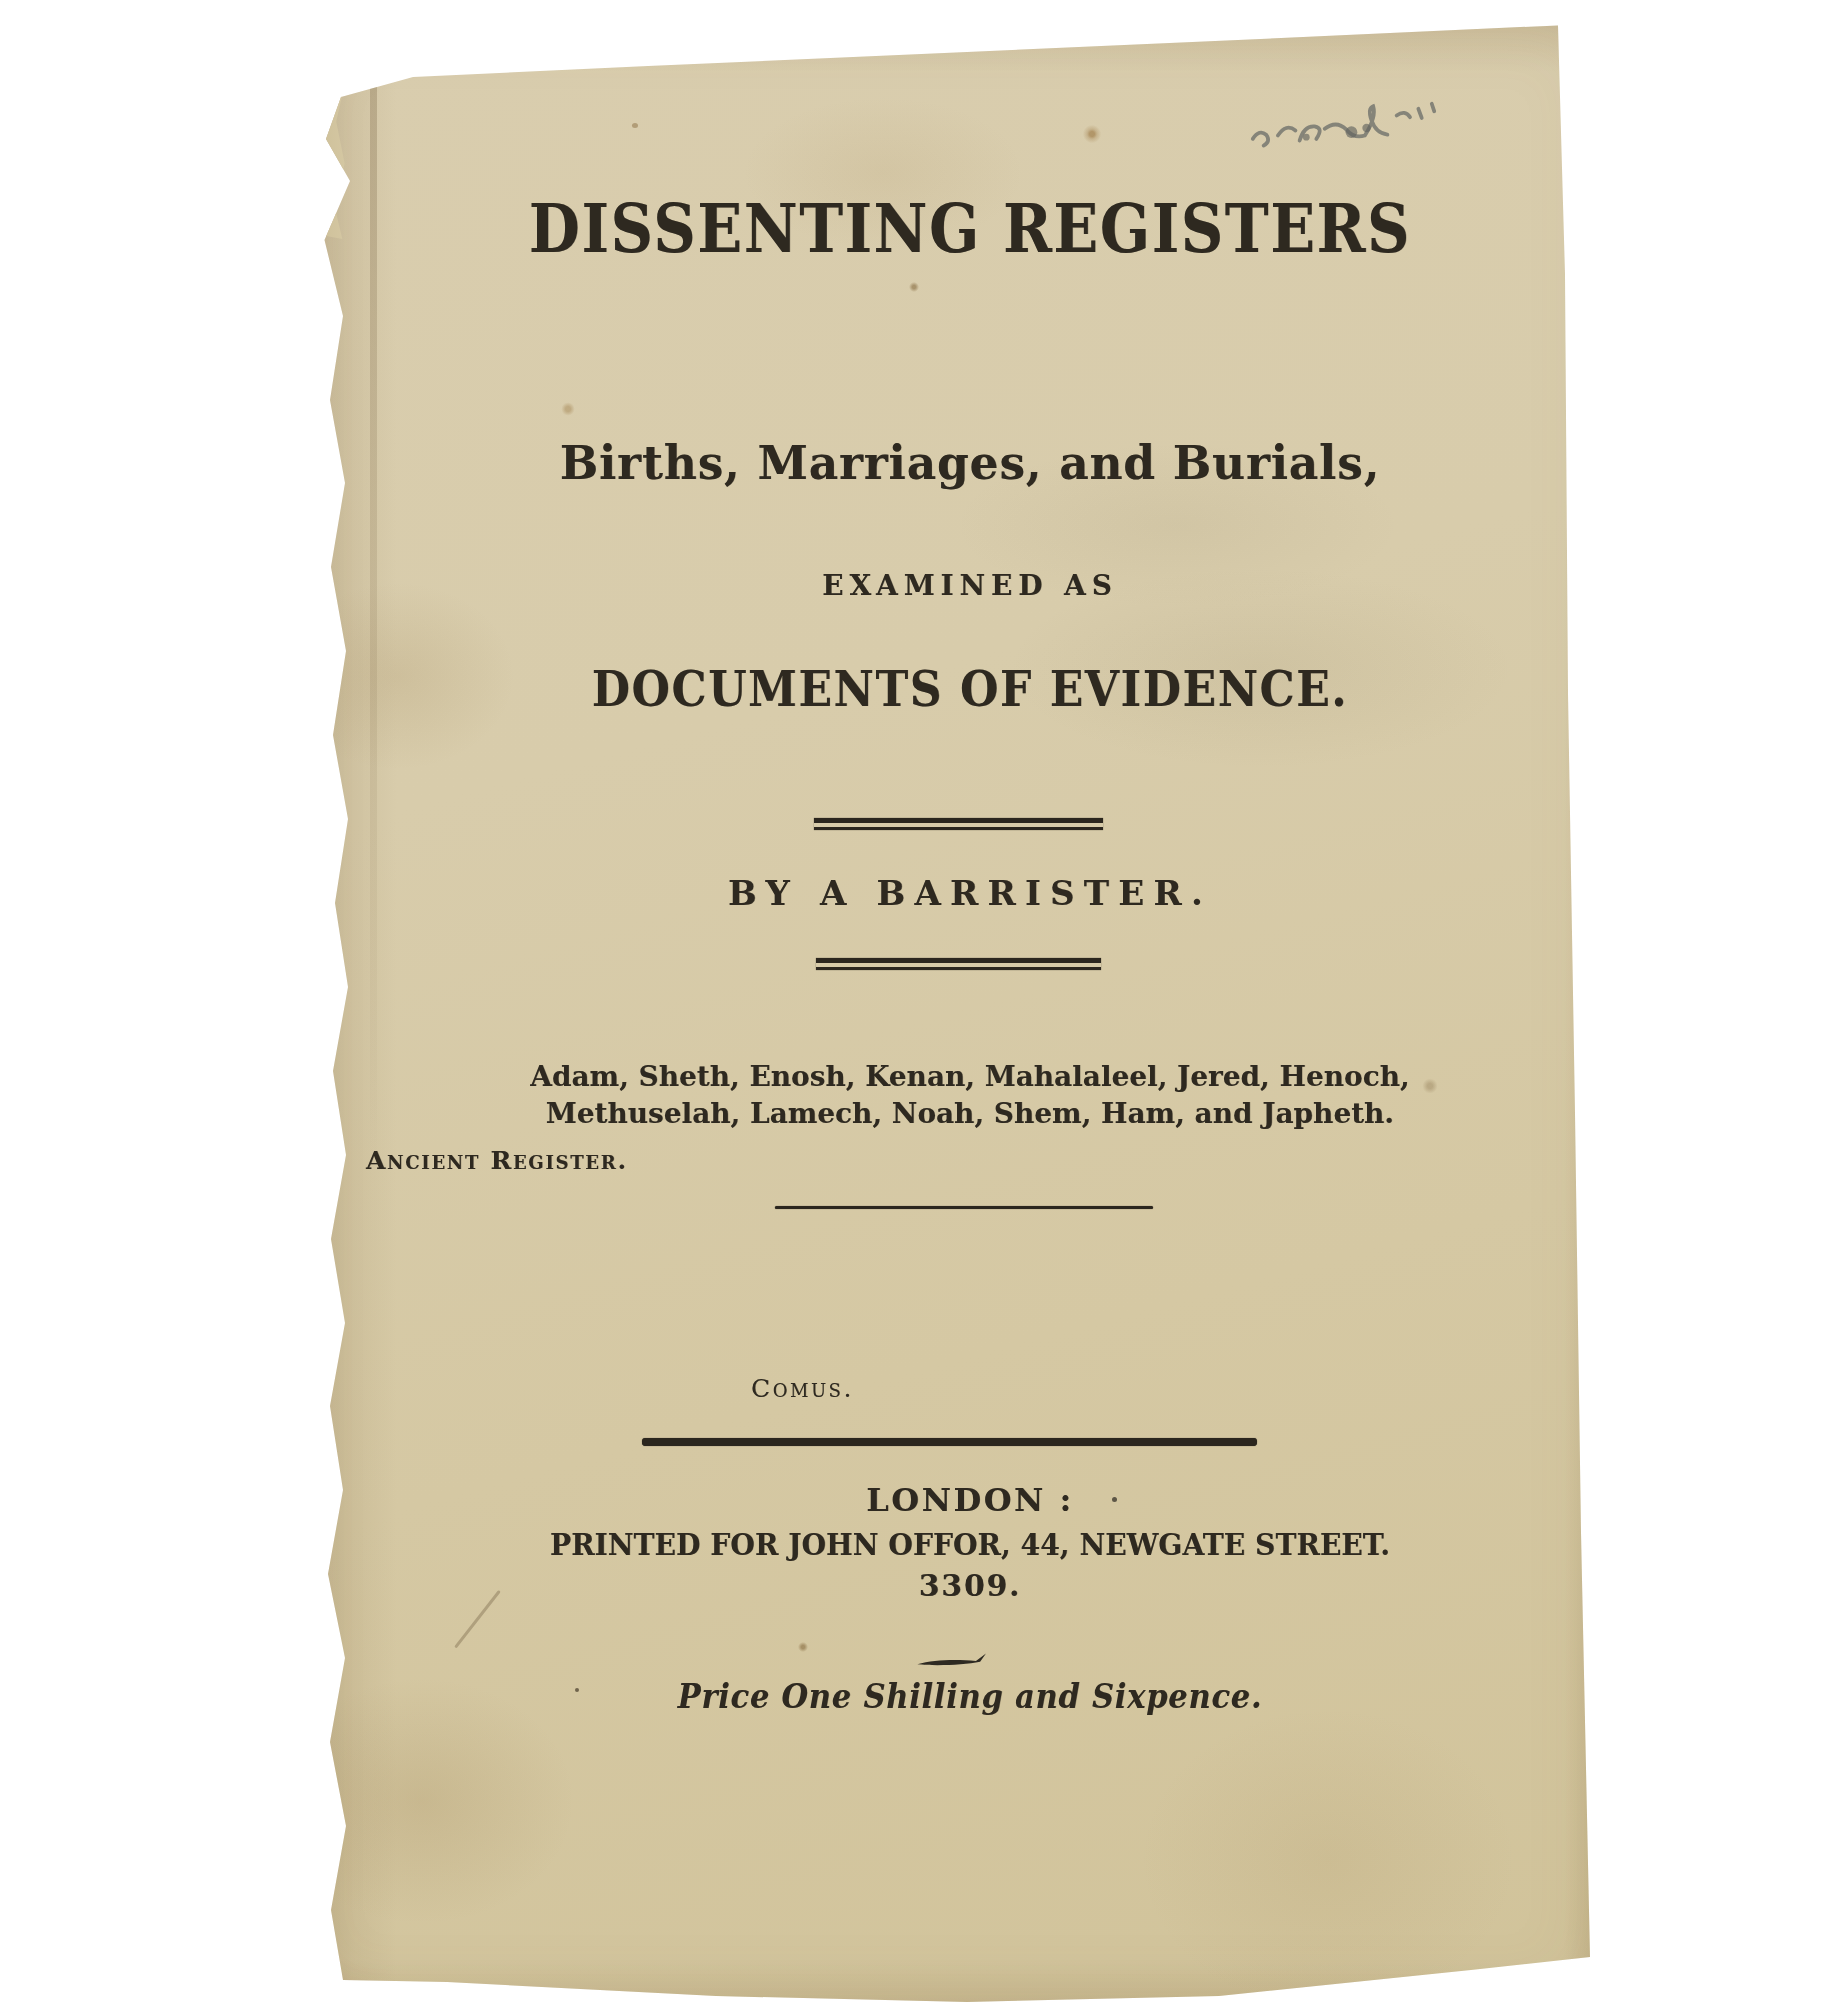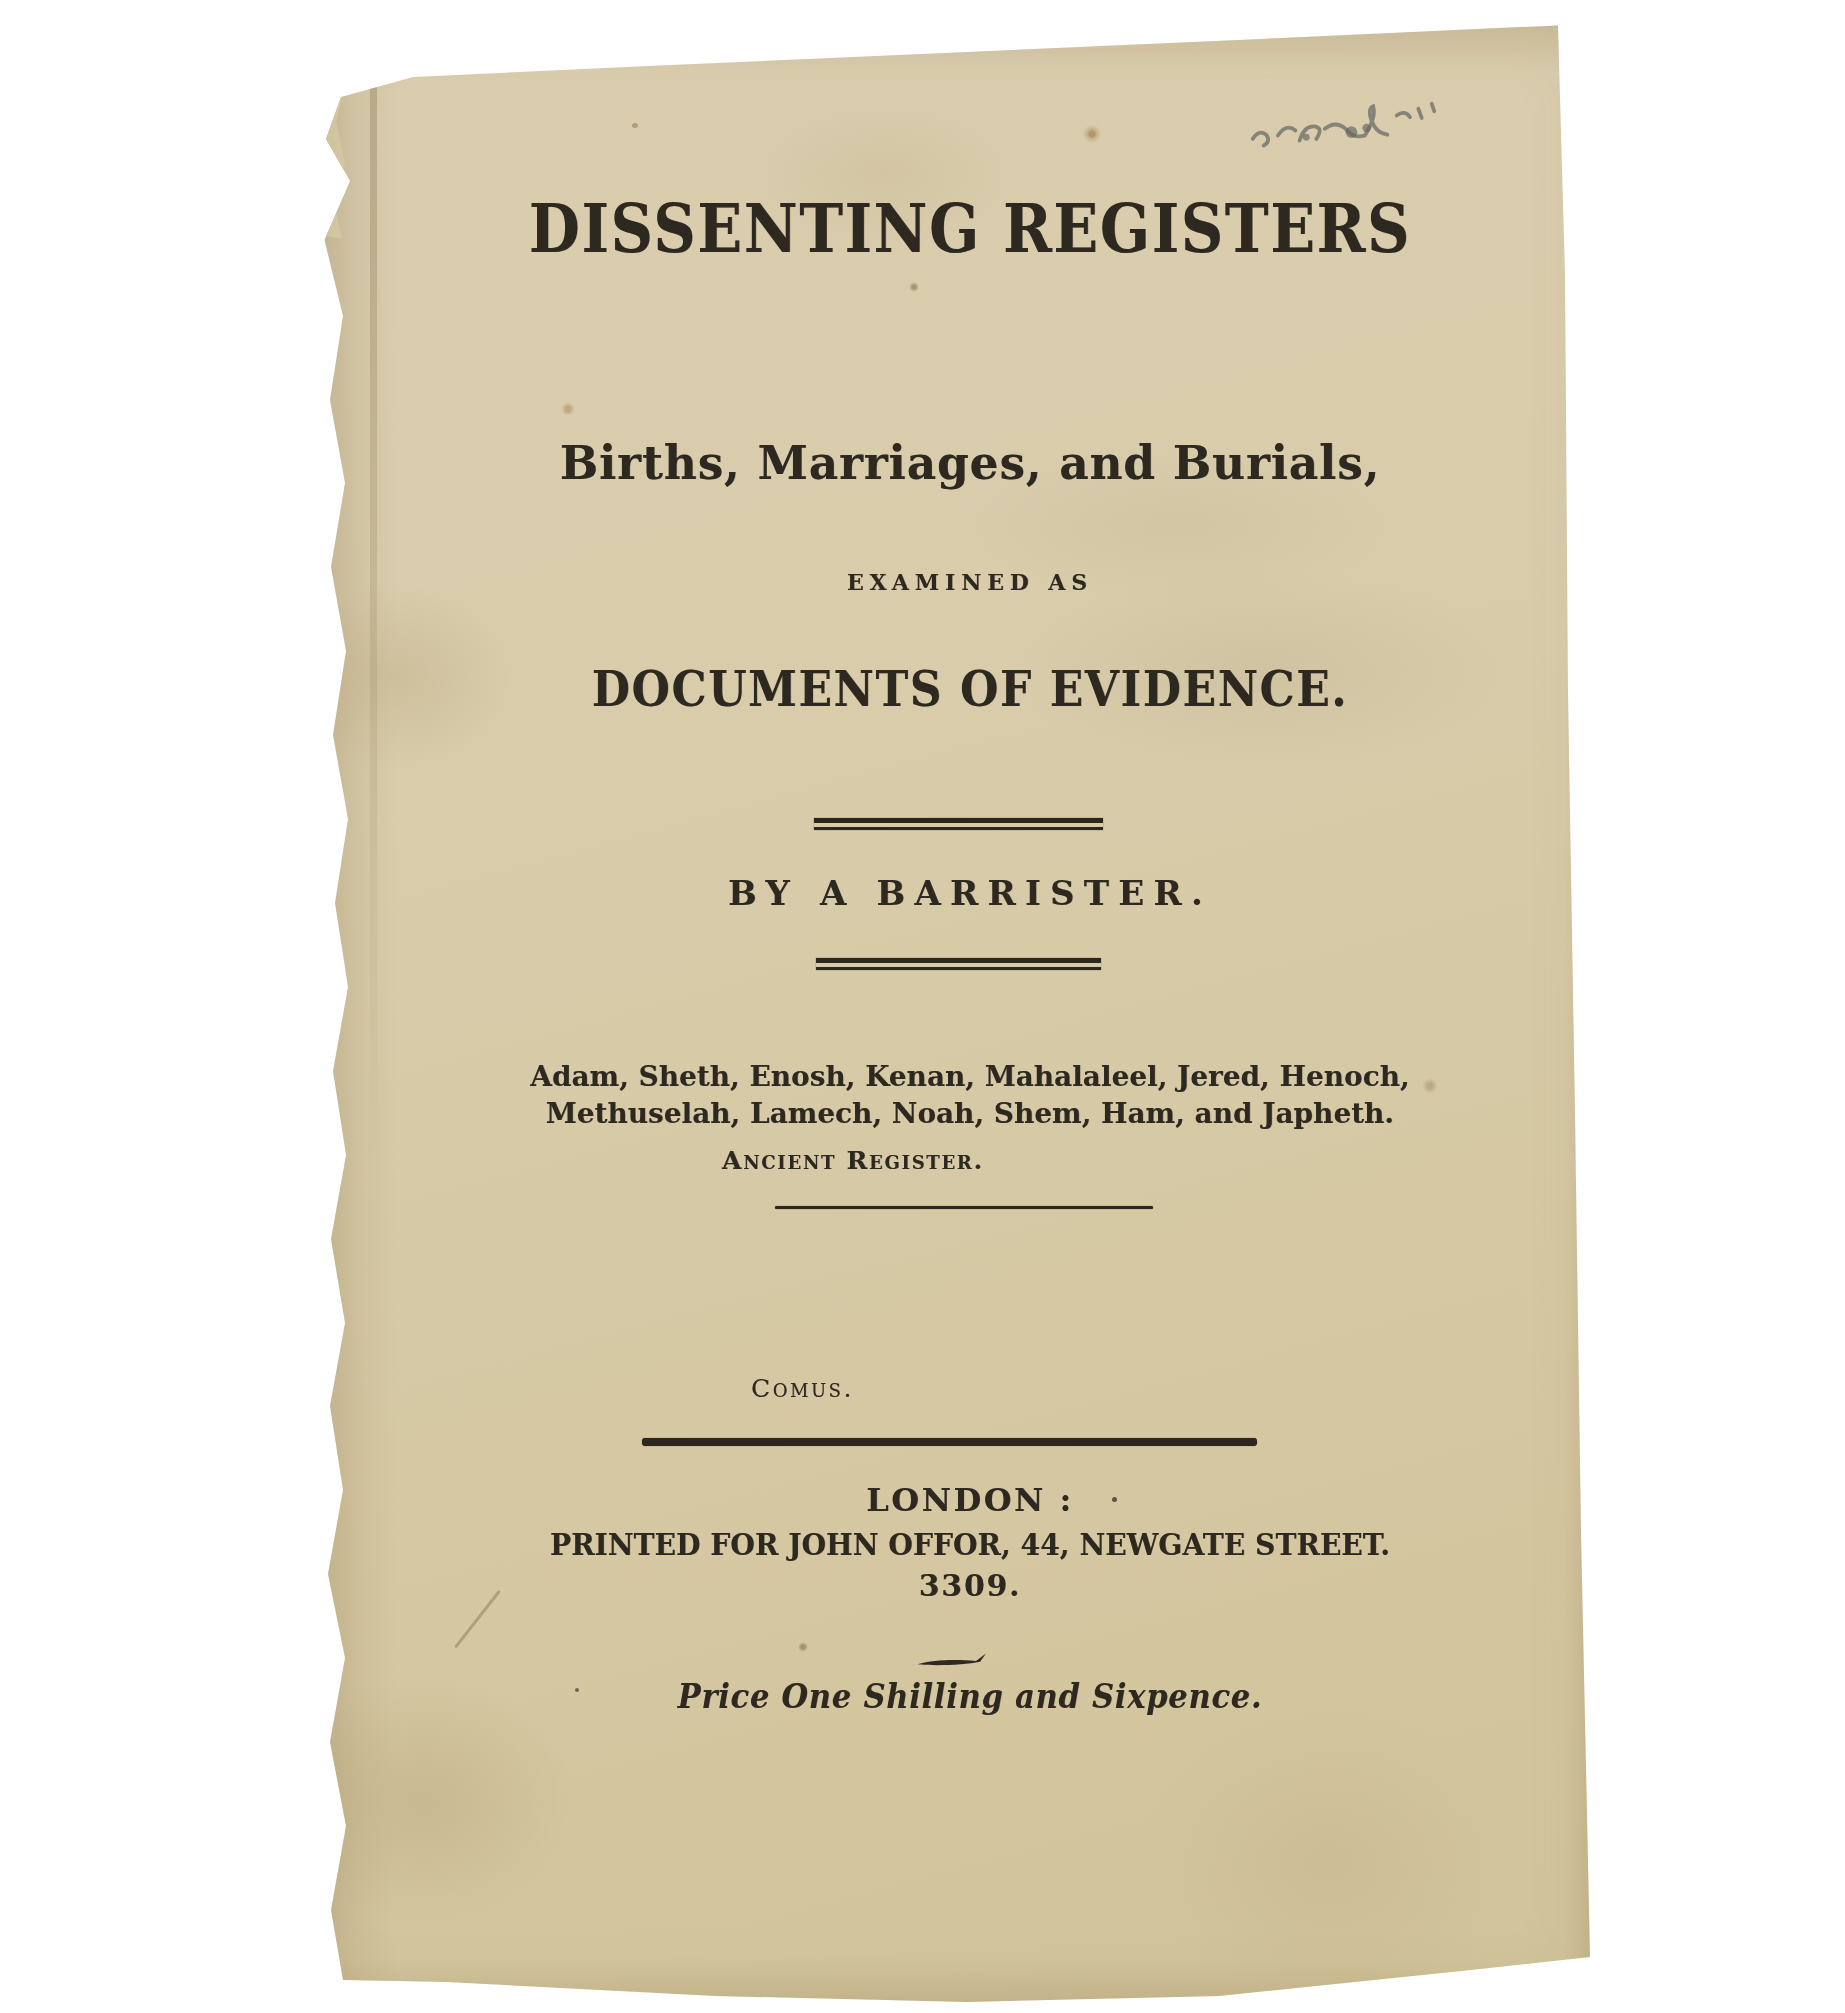--- a/index.html
+++ b/index.html
@@ -76,34 +76,34 @@
         <circle cx="146" cy="61" r="5"></circle>
         <circle cx="74" cy="72" r="4"></circle>
       </g>
     </svg>
 
     <div class="cx ink caps" style="top:173px;font-size:67px;line-height:67px;letter-spacing:1.7px;transform:scaleX(.88);">DISSENTING REGISTERS</div>
 
 
     <div class="cx ink caps" style="top:415px;font-size:47px;line-height:52px;transform:scaleX(.97);letter-spacing:0.8px;">Births, Marriages, and Burials,</div>
 
-    <div class="cx ink caps" style="top:547px;font-size:22px;letter-spacing:5.9px;">EXAMINED AS</div>
+    <div class="cx ink caps" style="top:547px;font-size:28px;letter-spacing:5.9px;">EXAMINED AS</div>
 
     <div class="cx ink caps" style="top:642px;font-size:49px;line-height:50px;letter-spacing:1.7px;transform:scaleX(.9);">DOCUMENTS OF EVIDENCE.</div>
 
     <div class="abs dbl" style="left:518px;top:796px;width:289px;"></div>
 
     <div class="cx ink caps" style="top:851px;font-size:34px;letter-spacing:9.2px;text-align:center;">BY A BARRISTER.</div>
 
     <div class="abs dbl" style="left:520px;top:936px;width:285px;"></div>
 
     <div class="cx ink caps" style="top:1035px;font-size:28.5px;line-height:38px;transform:scaleX(.98);">Adam, Sheth, Enosh, Kenan, Mahalaleel, Jered, Henoch,</div>
     <div class="cx ink caps" style="top:1072px;font-size:28.5px;line-height:38px;transform:scaleX(.98);">Methuselah, Lamech, Noah, Shem, Ham, and Japheth.</div>
 
-    <div class="abs ink caps sc" style="left:70px;top:1124px;width:974px;text-align:center;font-size:25px;letter-spacing:1.7px;">Ancient Register.</div>
+    <div class="abs ink caps sc" style="left:70px;top:1124px;width:974px;text-align:left;font-size:25px;letter-spacing:1.7px;">Ancient Register.</div>
 
     <div class="abs rule" style="left:479px;top:1184px;width:378px;height:2.5px;"></div>
 
 
     <div class="abs ink sc" style="left:70px;top:1352px;width:873px;text-align:center;font-size:25px;letter-spacing:2.5px;">Comus.</div>
 
     <div class="abs rule" style="left:346px;top:1416px;width:615px;height:7.6px;border-radius:3.4px;"></div>
 
     <div class="cx ink caps" style="top:1459px;font-size:32px;letter-spacing:2.5px;">LONDON :</div>
     <div class="speck" style="left:816px;top:1475px;width:5px;height:5px;background:#3f3a30;opacity:.8;"></div>

